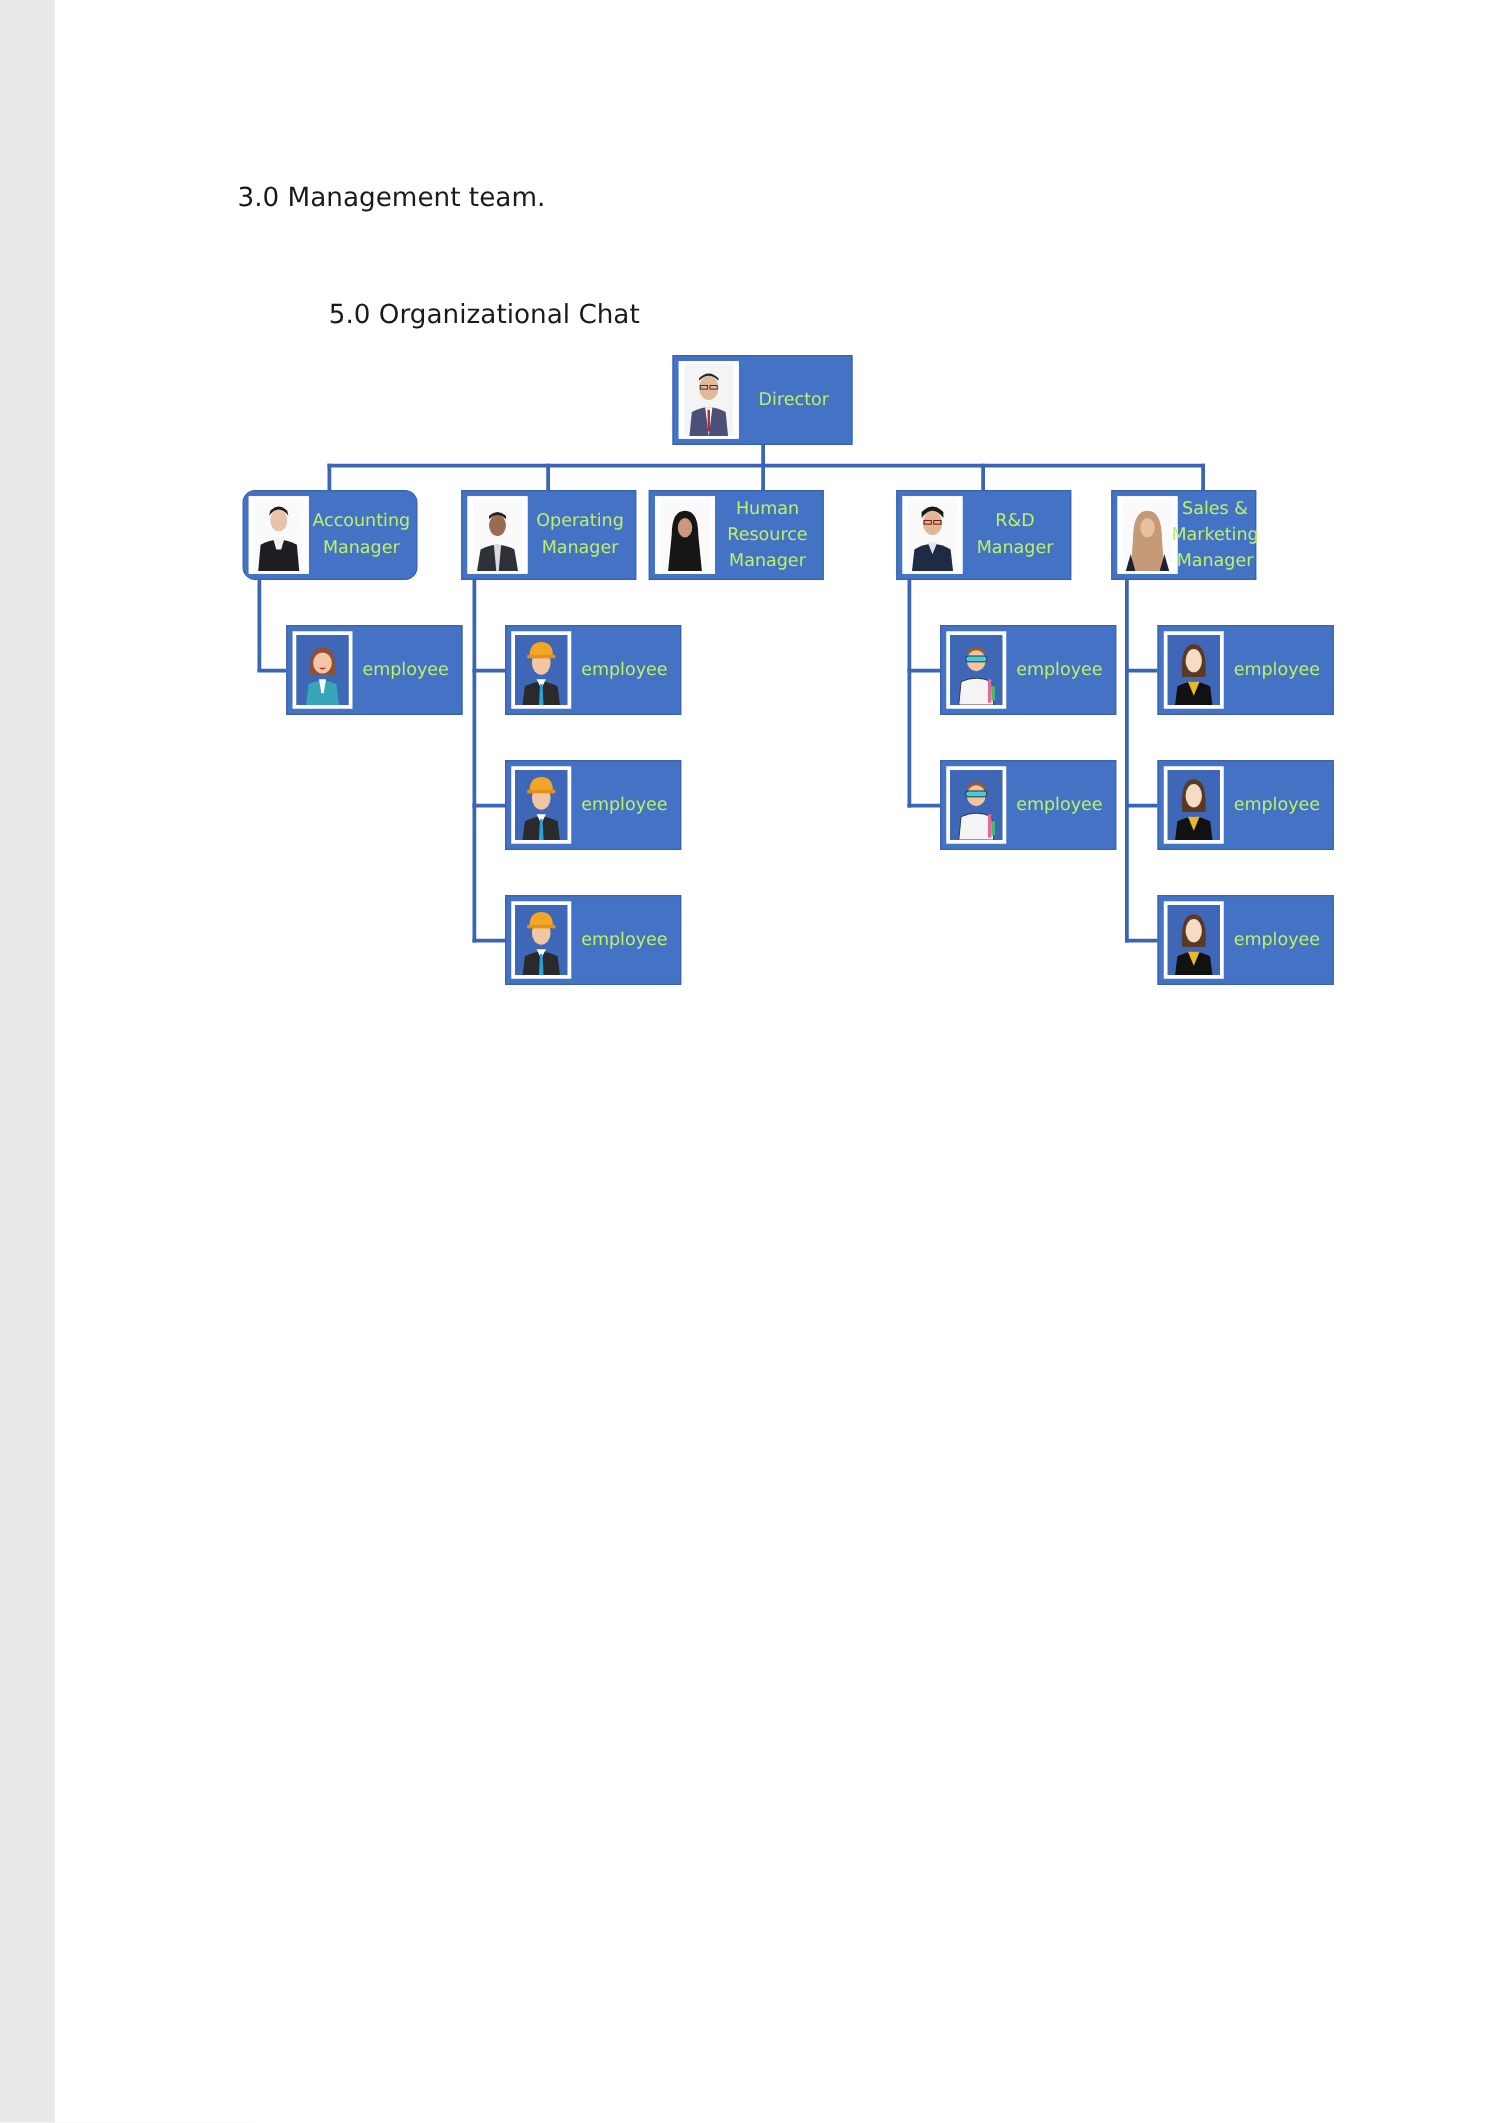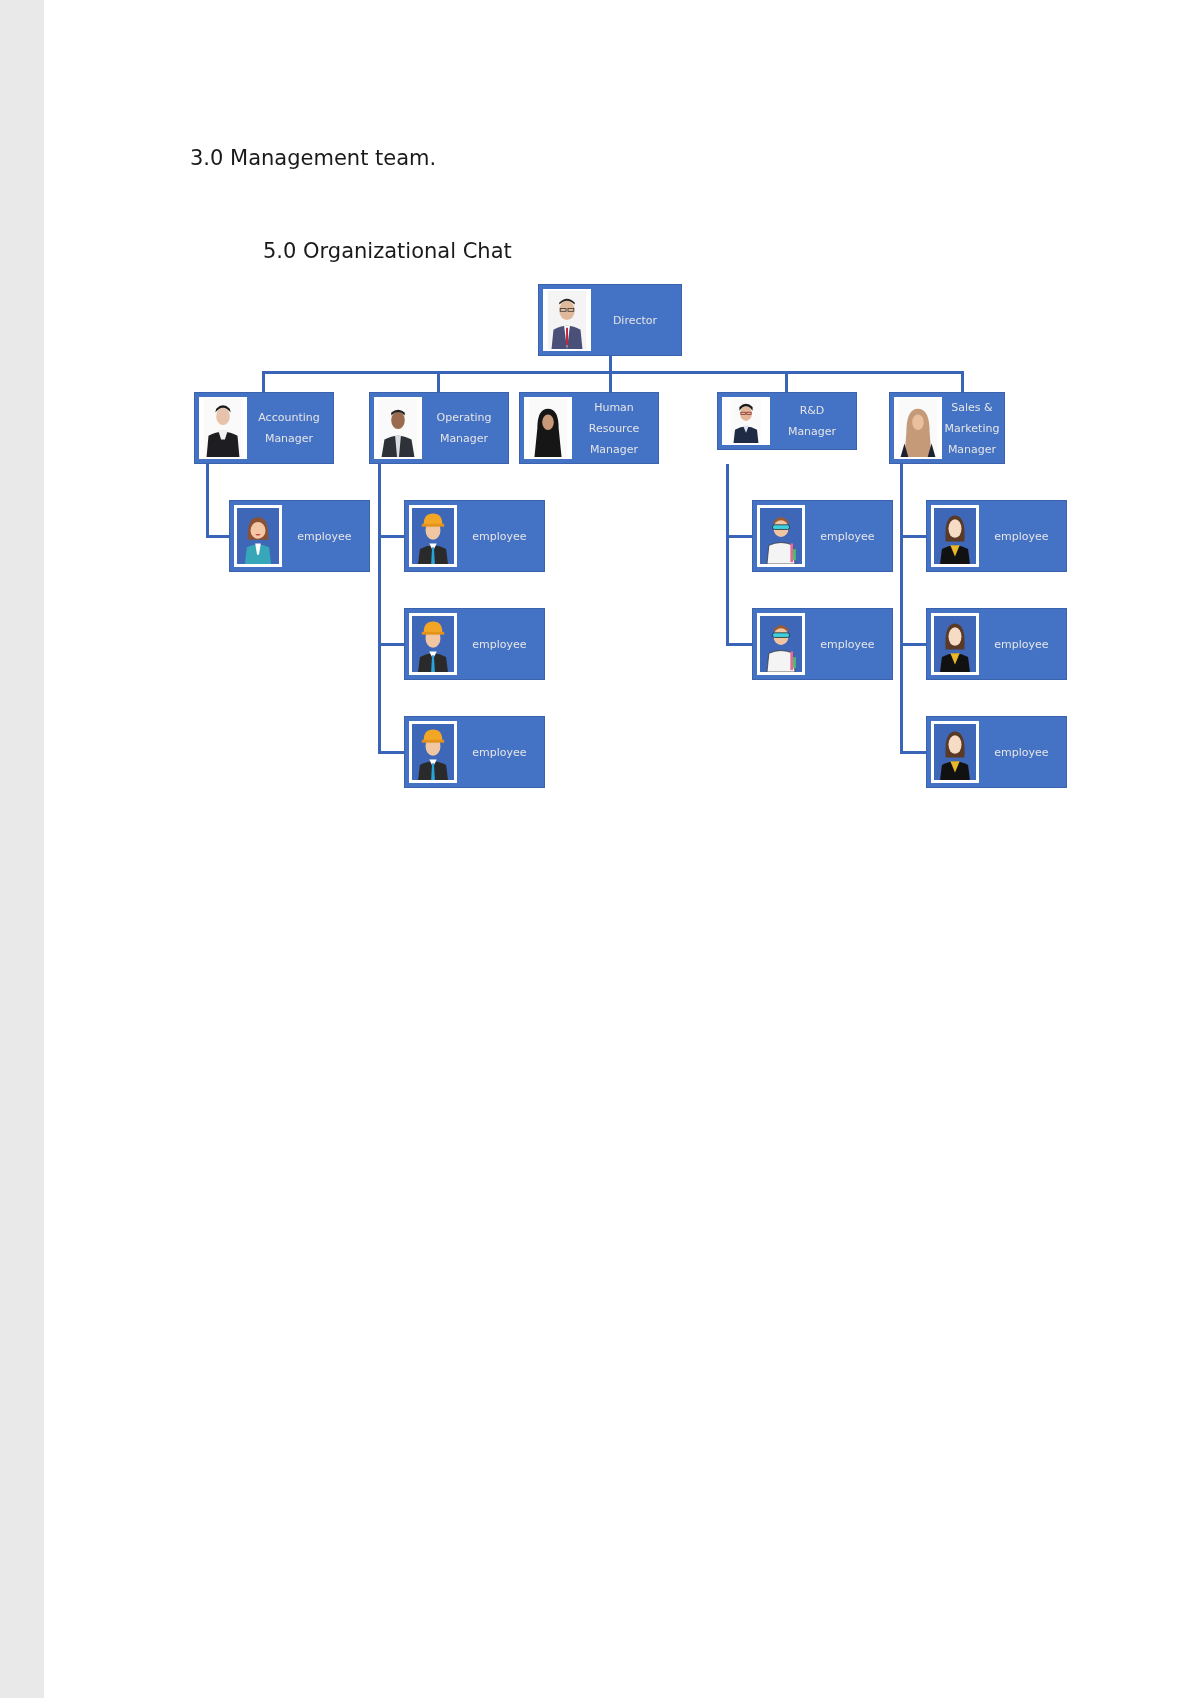--- a/index.html
+++ b/index.html
@@ -3,21 +3,21 @@
 <meta charset="utf-8">
 <style>
   body { margin:0; background:#e9e9e9; }
   .page { position:relative; width:1200px; height:1698px; background:#ffffff; overflow:hidden; font-family:"DejaVu Sans", sans-serif;margin-left:44px; }
   .h1 { position:absolute; left:146px; top:146px; font-size:21px; color:#1a1a1a; }
   .h2 { position:absolute; left:219px; top:239px; font-size:21px; color:#1a1a1a; }
   .line { position:absolute; background:#3a64b8; }
   .box { position:absolute; background:#4472c4; border:1px solid #3a62ad; box-sizing:border-box; }
   .photo { position:absolute; left:4px; top:4px; bottom:4px; width:48px; background:#ffffff; border:2px solid #ffffff; box-sizing:border-box; overflow:hidden; }
   .emp .photo { background:#3e67b8; border:3px solid #ffffff; }
-  .label { position:absolute; left:52px; right:2px; top:0; bottom:0; display:flex; align-items:center; justify-content:center; text-align:center; color:#e5e5e5; font-size:11px; line-height:21px; white-space:pre-line; }
+  .label { position:absolute; left:52px; right:2px; top:0; bottom:0; display:flex; align-items:center; justify-content:center; text-align:center; color:#bef264; font-size:14px; line-height:21px; white-space:pre-line; }
   .photo svg { width:100%; height:100%; display:block; }
 </style>
 </head>
 <body>
 
 <div class="page">
   <div class="h1">3.0 Management team.</div>
   <div class="h2">5.0 Organizational Chat</div>
 
   <div>
@@ -56,21 +56,21 @@
             <rect x="13" y="18" width="6" height="3" fill="none" stroke="#333" stroke-width="0.8"></rect>
             <rect x="21" y="18" width="6" height="3" fill="none" stroke="#333" stroke-width="0.8"></rect>
             <path d="M4 60 L6 40 Q20 32 34 40 L36 60Z" fill="#4a5078"></path>
             <path d="M17 36 L23 36 L20 60Z" fill="#ffffff"></path>
             <path d="M19 38 L21 38 L21 56 L19 56Z" fill="#c0223a"></path>
           </svg>
       </div>
       <div class="label">Director</div>
     </div>
 
-    <div class="box" style="left:150px;top:392px;width:140px;height:72px;">
+    <div class="box" style="left:150px;top:392px;width:140px;height:72px;border-radius:10px;">
       <div class="photo">
         <svg viewBox="0 0 40 60">
             <rect width="40" height="60" fill="#fafafa"></rect>
             <ellipse cx="20" cy="18" rx="7" ry="9" fill="#e6c3aa"></ellipse>
             <path d="M12 14 Q20 4 28 14 L27 10 Q20 3 13 10Z" fill="#1c1c1c"></path>
             <path d="M3 60 L5 38 Q20 30 35 38 L37 60Z" fill="#1e1e22"></path>
             <path d="M15 32 L25 32 L22 42 L18 42Z" fill="#f2f2f2"></path>
           </svg>
       </div>
       <div class="label">Accounting
@@ -94,21 +94,21 @@
         <svg viewBox="0 0 40 60">
             <rect width="40" height="60" fill="#fafafa"></rect>
             <path d="M9 30 Q9 10 20 10 Q31 10 31 30 L34 60 L6 60Z" fill="#161616"></path>
             <ellipse cx="20" cy="24" rx="6" ry="8" fill="#c99a7a"></ellipse>
           </svg>
       </div>
       <div class="label">Human
 Resource
 Manager</div>
     </div>
-    <div class="box" style="left:673px;top:392px;width:140px;height:58px;">
+    <div class="box" style="left:673px;top:392px;width:140px;height:72px;">
       <div class="photo">
         <svg viewBox="0 0 40 60">
             <rect width="40" height="60" fill="#fafafa"></rect>
             <ellipse cx="20" cy="20" rx="8" ry="10" fill="#e2b697"></ellipse>
             <path d="M11 16 Q20 4 29 16 L29 11 Q20 2 11 11Z" fill="#1a1a1a"></path>
             <rect x="13" y="18" width="6" height="3" fill="none" stroke="#7a1c1c" stroke-width="0.9"></rect>
             <rect x="21" y="18" width="6" height="3" fill="none" stroke="#7a1c1c" stroke-width="0.9"></rect>
             <path d="M3 60 L5 42 Q20 33 35 42 L37 60Z" fill="#1f2a44"></path>
             <path d="M16 36 L24 36 L20 46Z" fill="#dfe6f0"></path>
           </svg>

